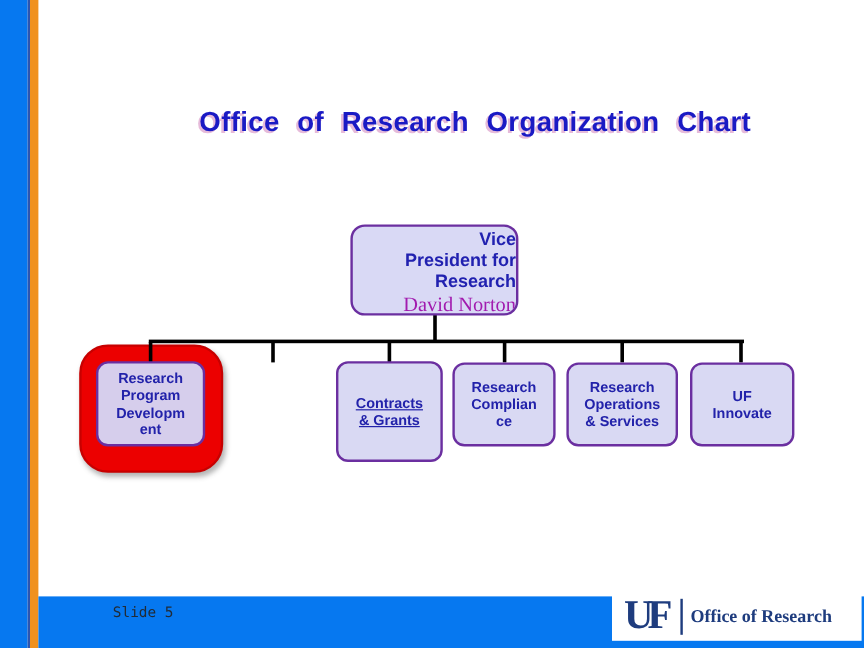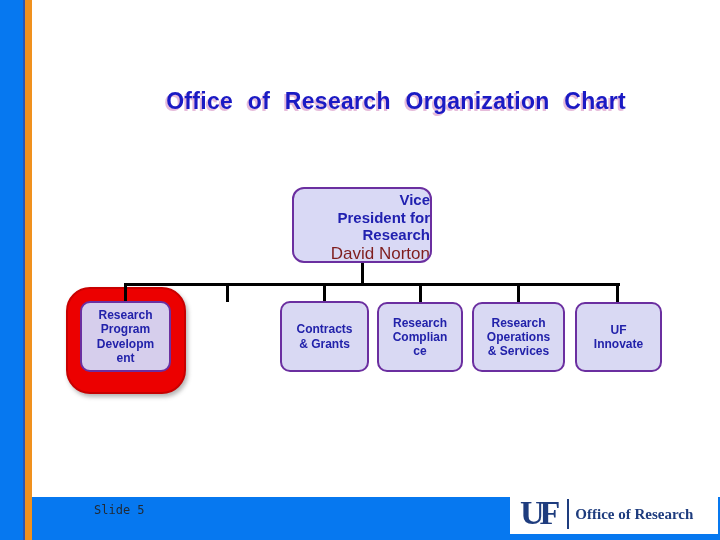--- a/index.html
+++ b/index.html
@@ -22,38 +22,38 @@
 
   
   .obox{position:absolute;box-sizing:border-box;background:#D9D9F3;border:2.5px solid #6B2FA0;
         border-radius:10px;color:#2222AA;font-weight:bold;font-size:12px;line-height:1.18;
         display:flex;align-items:center;justify-content:center;text-align:center;
         white-space:pre-line;z-index:3;}
   .root-box{position:absolute;left:292px;top:187px;width:140px;height:76px;box-sizing:border-box;
         background:#D9D9F5;border:2.5px solid #6B2FA0;border-radius:12px;overflow:hidden;
         text-align:right;z-index:3;}
   .root-title{color:#2121B0;font-weight:bold;font-size:15px;line-height:1.17;white-space:pre-line;margin-top:2px;}
-  .root-name{font-family:Liberation Sans, sans-serif;font-size:17px;color:#7f1d1d;margin-top:0;}
+  .root-name{font-family:Liberation Serif, serif;font-size:17px;color:#a21caf;margin-top:0;}
 
   
   .conn{position:absolute;background:#000;z-index:2;}
   .riser{left:361px;top:262px;width:3px;height:22px;}
   .hline{left:124px;top:283px;width:496px;height:3px;}
   .drop{top:285px;width:3px;height:17px;}
   .d1{left:124px;} .d2{left:226px;} .d3{left:323px;}
   .d4{left:419px;} .d5{left:517px;} .d6{left:616px;}
 
   
   .highlight{position:absolute;left:66px;top:287px;width:120px;height:107px;box-sizing:border-box;
         background:#EC0000;border:2px solid #C80000;border-radius:24px;
         box-shadow:2px 3px 4px rgba(90,90,90,.45);z-index:1;}
 
   .b1{left:80px;top:301px;width:91px;height:71px;background:#D6CEEC;}
   .b2{left:184px;top:302px;width:86px;height:70px;}
-  .b3{left:280px;top:301px;width:89px;height:71px;}
+  .b3{left:280px;top:301px;width:89px;height:84px;text-decoration:underline;}
   .b4{left:377px;top:302px;width:86px;height:70px;}
   .b5{left:472px;top:302px;width:93px;height:70px;}
   .b6{left:575px;top:302px;width:87px;height:70px;}
 
   
   .slide-label{position:absolute;left:94px;top:503px;font-family:"DejaVu Sans Mono",monospace;
         font-size:12px;color:#212B36;z-index:4;}
   .logo-box{position:absolute;left:510px;top:494px;width:208px;height:40px;background:#ffffff;
         display:flex;align-items:center;z-index:4;padding:0 4px;box-sizing:border-box;}
   .monogram{font-family:"Liberation Serif",serif;font-weight:bold;font-size:34px;color:#1E3C7E;

